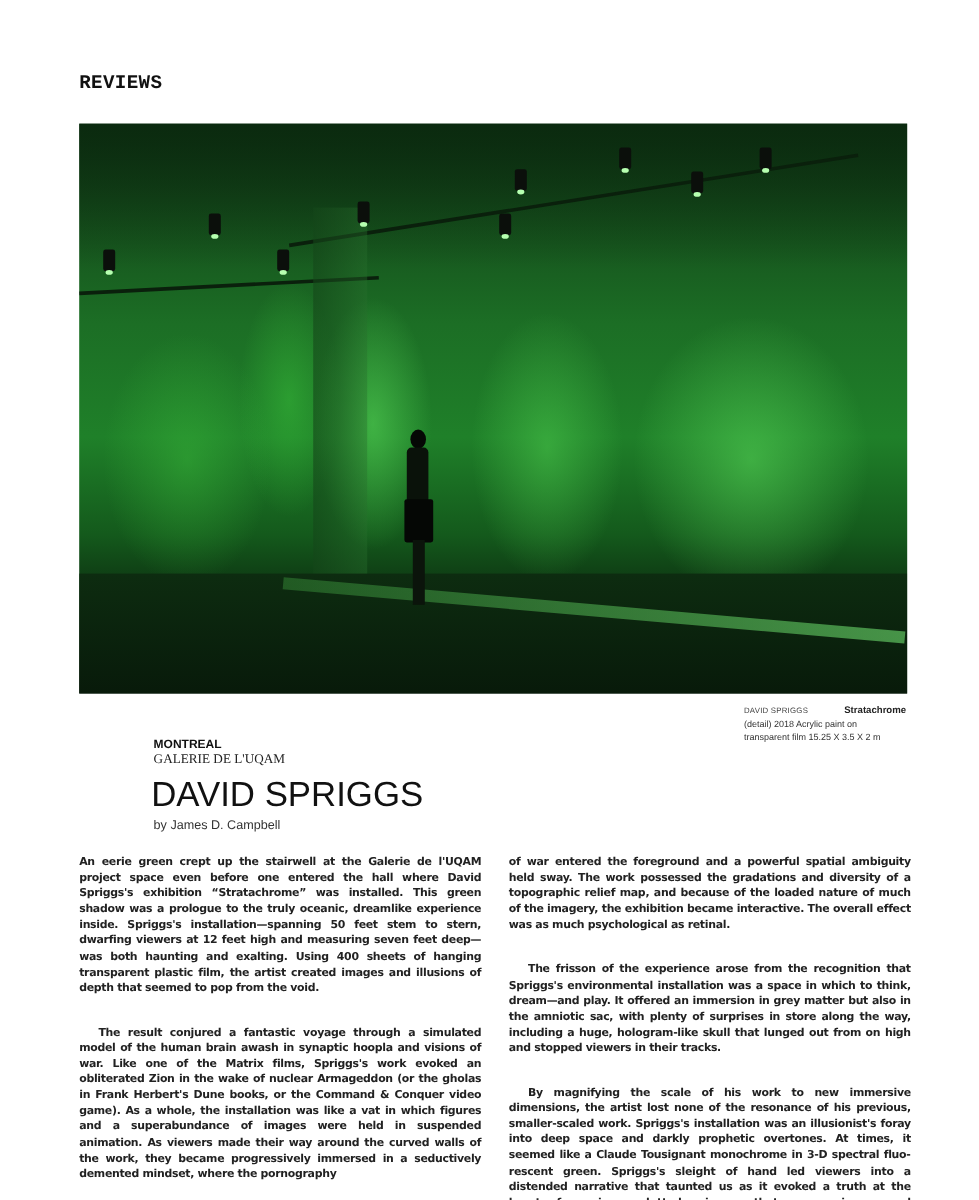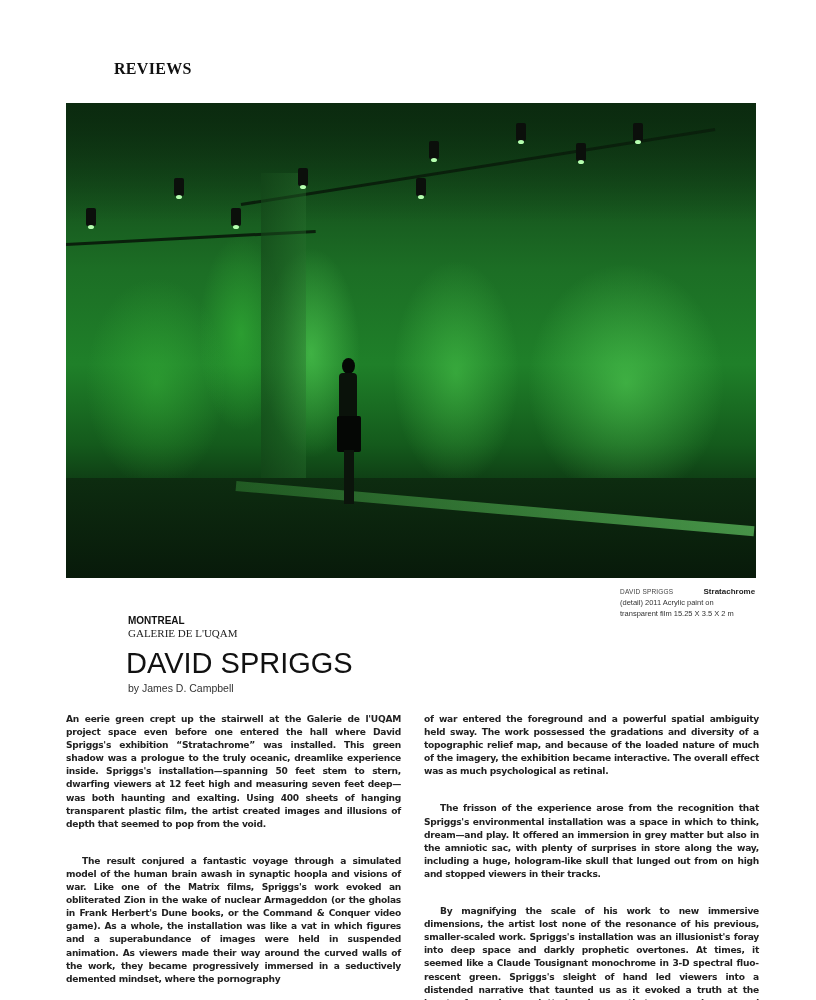--- a/index.html
+++ b/index.html
@@ -1,17 +1,17 @@
 <!DOCTYPE html>
 <html><head>
 <meta charset="utf-8">
 <style>
   html, body { margin: 0; padding: 0; }
   body { width: 816px; height: 1000px; background: #ffffff; position: relative; overflow: hidden; color: #1e1e1e; }
-  .section-head { position: absolute; left: 66px; top: 60px; font-family: Liberation Serif, serif; font-weight: bold; font-size: 16px; letter-spacing: 0.3px; color: #111; margin-left: 48px; }
+  .section-head { position: absolute; left: 66px; top: 60px; font-family: Liberation Mono, monospace; font-weight: bold; font-size: 16px; letter-spacing: 0.3px; color: #111; }
   .photo { position: absolute; left: 66px; top: 103px; width: 690px; height: 475px; overflow: hidden;
     background:
       radial-gradient(ellipse 70px 150px at 245px 250px, rgba(90,220,90,0.55), transparent 70%),
       radial-gradient(ellipse 90px 160px at 390px 270px, rgba(80,210,80,0.5), transparent 70%),
       radial-gradient(ellipse 140px 170px at 560px 280px, rgba(90,220,90,0.55), transparent 70%),
       radial-gradient(ellipse 100px 150px at 90px 280px, rgba(60,190,60,0.45), transparent 70%),
       radial-gradient(ellipse 60px 140px at 175px 230px, rgba(60,200,60,0.45), transparent 70%),
       linear-gradient(180deg, #0f3514 0%, #1c6e25 35%, #1f8029 55%, #145a1c 72%, #0b2a0f 85%, #07180a 100%);
   }
   .photo .ceiling { position: absolute; left: 0; top: 0; width: 100%; height: 120px; background: linear-gradient(180deg, rgba(10,40,14,0.85), rgba(10,40,14,0)); }
@@ -69,21 +69,21 @@
     <div class="skirt"></div>
     <div class="legs"></div>
   </div>
 </div>
 
 <div class="caption">
   <div>
     <span class="artist">DAVID SPRIGGS</span>
     <span class="work">Stratachrome</span>
   </div>
-  <div>(detail) 2011 Acrylic paint on</div>
+  <div>(detail) 2018 Acrylic paint on</div>
   <div>transparent film 15.25 X 3.5 X 2 m</div>
 </div>
 
 <div class="city">MONTREAL</div>
 <div class="venue">GALERIE DE L'UQAM</div>
 <h1 class="title" style="margin:0;">DAVID SPRIGGS</h1>
 <div class="byline">by James D. Campbell</div>
 
 <div class="col left">
   <p>An eerie green crept up the stairwell at the Galerie de l'UQAM project space even before one entered the hall where David Spriggs's exhibition “Strata­chrome” was installed. This green shadow was a prologue to the truly oceanic, dreamlike experience inside. Spriggs's installation—spanning 50 feet stem to stern, dwarfing viewers at 12 feet high and measuring seven feet deep—was both haunting and exalting. Using 400 sheets of hanging transparent plastic film, the artist created images and illusions of depth that seemed to pop from the void.</p>

